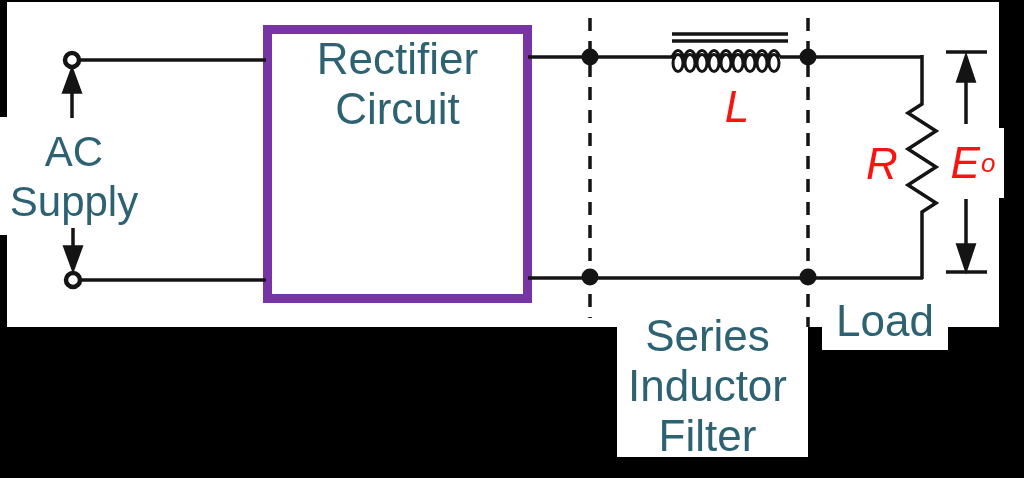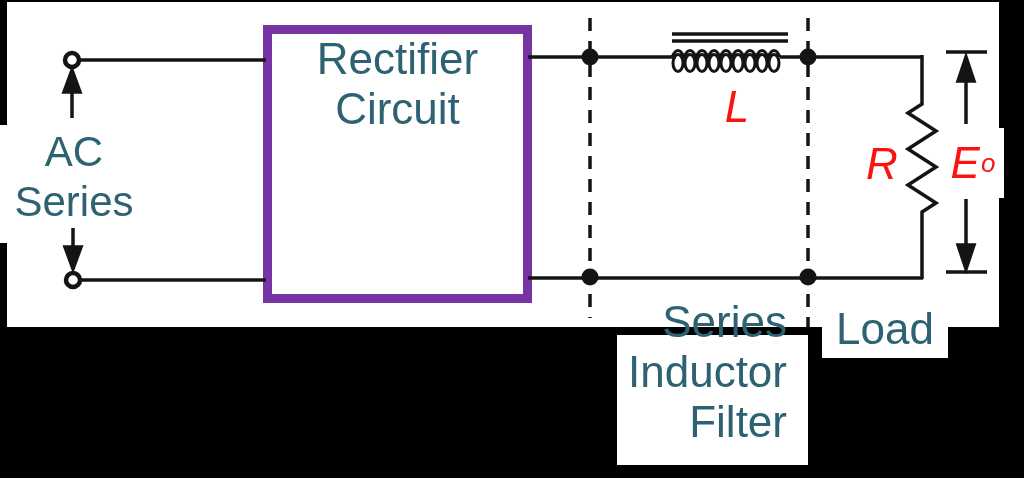--- a/index.html
+++ b/index.html
@@ -3,34 +3,34 @@
 <meta charset="utf-8">
 <style>
   :root{
     --page-bg:#000000; --canvas-bg:#ffffff; --ink:#141414;
     --teal:#2d6272; --red:#fb1310; --purple:#7734a5;
   }
   html,body{margin:0;padding:0;background:#000;}
   .stage{position:relative;width:1024px;height:478px;background:var(--page-bg);
          overflow:hidden;font-family:"Liberation Sans",sans-serif;}
   .canvas{position:absolute;left:7px;top:2px;width:992px;height:325px;background:var(--canvas-bg);z-index:0;}
-  .wbox{position:absolute;background:var(--canvas-bg);margin-top:8px;}
+  .wbox{position:absolute;background:var(--canvas-bg);}
   .ac-box{left:0;top:117px;width:118px;height:118px;z-index:1;}
   .series-box{left:617px;top:327px;width:191px;height:130px;z-index:1;}
   .load-box{left:822px;top:292px;width:126px;height:58px;z-index:1;
             display:flex;align-items:center;justify-content:center;}
   .rectbox{position:absolute;left:263px;top:25px;width:269px;height:278px;box-sizing:border-box;
            border:9px solid var(--purple);background:var(--canvas-bg);z-index:1;
            display:flex;justify-content:center;}
   svg.circuit{position:absolute;left:0;top:0;z-index:2;}
   .lbl{color:var(--teal);font-size:44px;line-height:50px;white-space:pre-line;}
   .abs{position:absolute;z-index:3;}
   .ac-lbl{left:4px;top:127px;width:140px;text-align:center;font-size:42px;}
   .rect-lbl{text-align:center;}
-  .series-lbl{left:628px;top:297px;text-align:right;}
+  .series-lbl{left:628px;top:311px;text-align:center;}
   .load-lbl{font-size:44px;}
   .sym{color:var(--red);font-style:italic;font-size:44px;line-height:46px;}
   .l-sym{left:710px;top:84px;width:54px;text-align:center;}
   .r-sym{left:856px;top:141px;width:52px;text-align:center;}
   .eo-box{left:942px;top:128px;width:62px;height:70px;background:var(--canvas-bg);
           display:flex;align-items:center;justify-content:center;}
   .eo-box sub{font-size:26px;margin-left:1px;}
 </style>
 </head>
 <body>
@@ -103,21 +103,21 @@
         <polygon points="966,57 958,81 974,81" fill="#141414" style="fill:var(--ink)"></polygon>
         <line x1="966" y1="80" x2="966" y2="124"></line>
         <line x1="966" y1="199" x2="966" y2="246"></line>
         <polygon points="966,269 958,245 974,245" fill="#141414" style="fill:var(--ink)"></polygon>
         <line x1="946" y1="272" x2="987" y2="272"></line>
       </g>
     </g>
   </svg>
 
   <div class="abs lbl ac-lbl">AC
-Series</div>
+Supply</div>
   <div class="abs lbl series-lbl">Series
 Inductor
 Filter</div>
   <div class="abs sym l-sym">L</div>
   <div class="abs sym r-sym">R</div>
   <div class="abs sym eo-box">
     <span>E</span>
       <sub>o</sub>
   </div>
 

